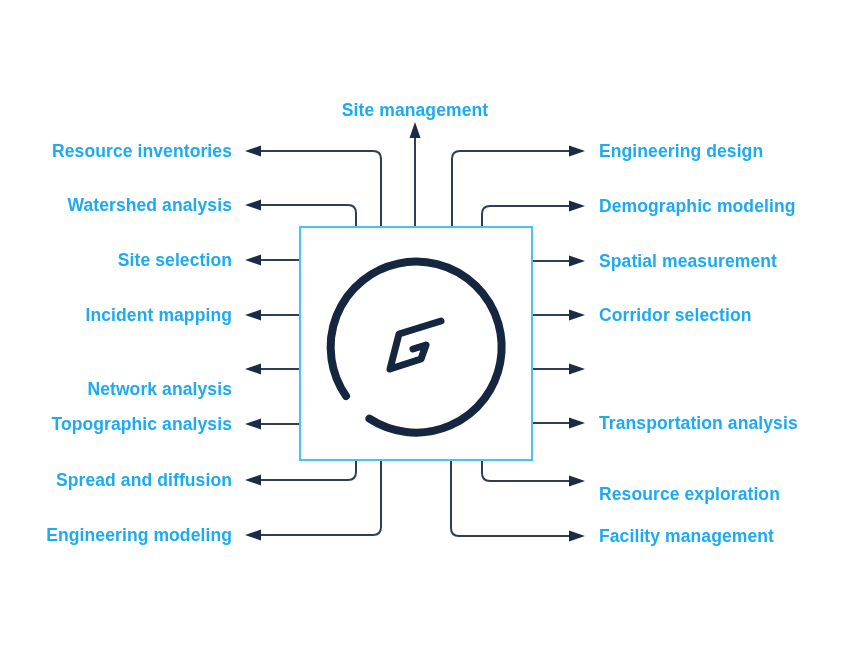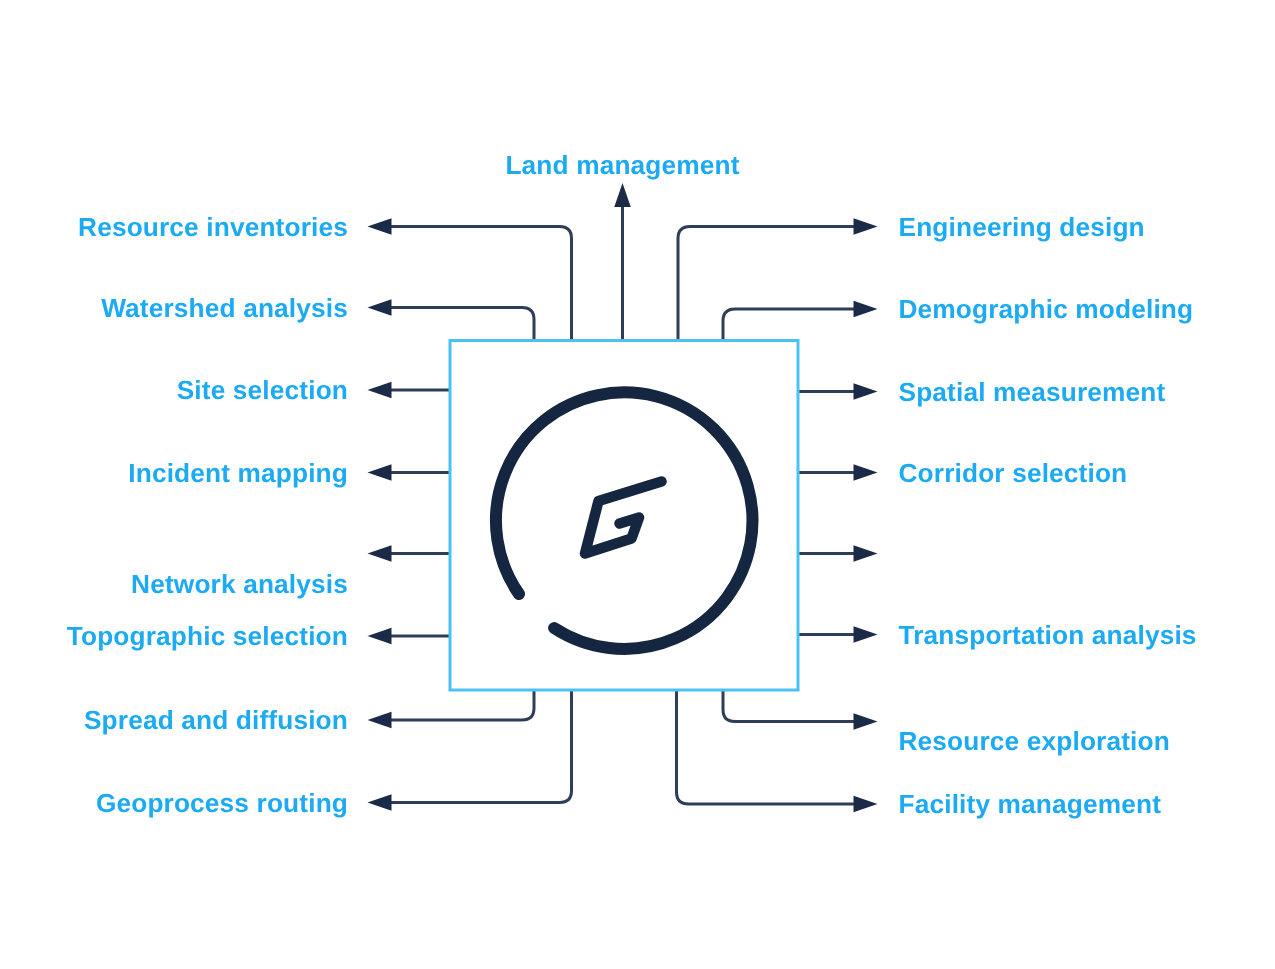--- a/index.html
+++ b/index.html
@@ -110,30 +110,30 @@
     </g>
 
     <rect class="hub-box" x="300" y="227" width="232" height="233"></rect>
 
     <g>
       <path class="logo-stroke" stroke-width="8" d="M 346 396 A 85.5 85.5 0 1 1 369.4 418.7"></path>
       <path class="logo-stroke" stroke-width="7" d="M 441 321 L 399 334 L 390 369 L 421 359 L 426 345 L 413 349"></path>
     </g>
   </svg>
 
-  <div class="label top" style="top:100px">Land management</div>
+  <div class="label top" style="top:100px">Site management</div>
 
   <div class="label left" style="top:141px">Resource inventories</div>
   <div class="label left" style="top:195px">Watershed analysis</div>
   <div class="label left" style="top:250px">Site selection</div>
   <div class="label left" style="top:305px">Incident mapping</div>
   <div class="label left" style="top:379px">Network analysis</div>
-  <div class="label left" style="top:414px">Topographic selection</div>
+  <div class="label left" style="top:414px">Topographic analysis</div>
   <div class="label left" style="top:470px">Spread and diffusion</div>
-  <div class="label left" style="top:525px">Geoprocess routing</div>
+  <div class="label left" style="top:525px">Engineering modeling</div>
 
   <div class="label right" style="top:141px">Engineering design</div>
   <div class="label right" style="top:196px">Demographic modeling</div>
   <div class="label right" style="top:251px">Spatial measurement</div>
   <div class="label right" style="top:305px">Corridor selection</div>
   <div class="label right" style="top:413px">Transportation analysis</div>
   <div class="label right" style="top:484px">Resource exploration</div>
   <div class="label right" style="top:526px">Facility management</div>
 
 </div>

